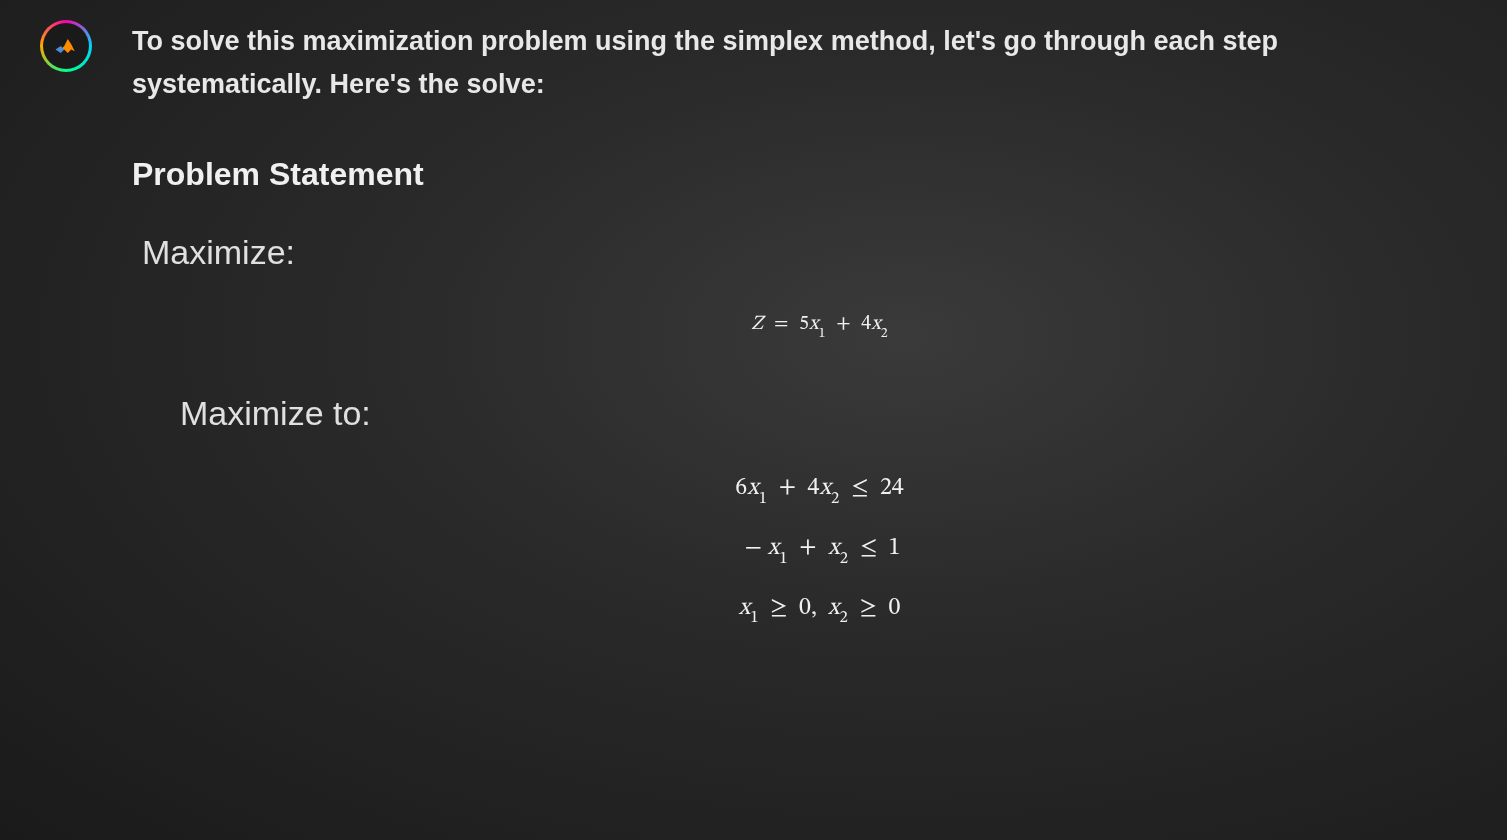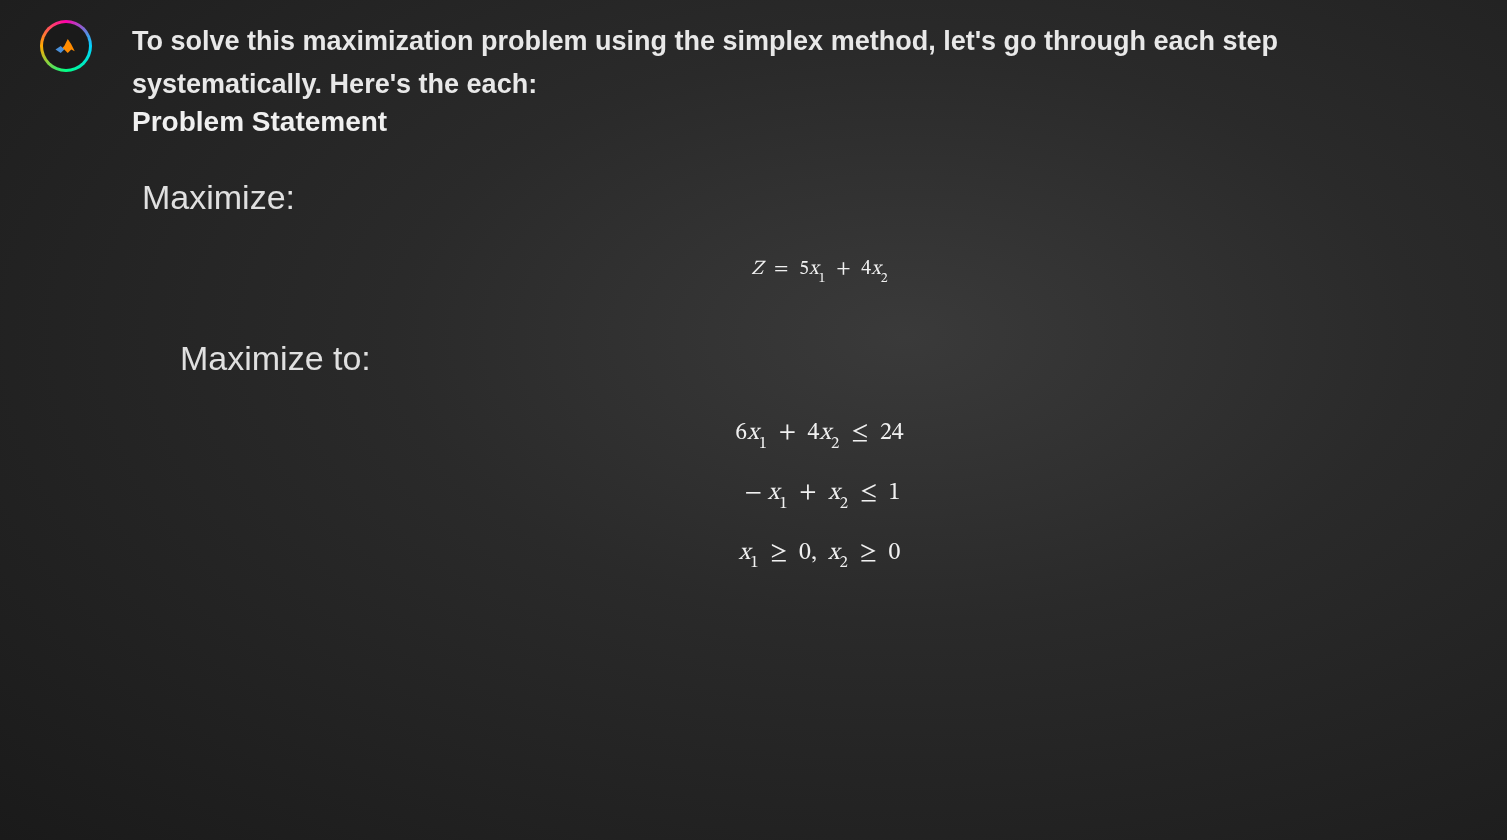--- a/index.html
+++ b/index.html
@@ -47,23 +47,24 @@
     }
     .main-content {
       flex: 1;
       padding-top: 0;
     }
     .intro-text {
       font-size: 27px;
       font-weight: 600;
       line-height: 1.6;
       color: #e8e8e8;
+      margin-bottom: 50px;
     }
     .section-heading {
-      font-size: 28px;
+      font-size: 32px;
       font-weight: 700;
       color: #f0f0f0;
       margin-bottom: 40px;
     }
     .label-text {
       font-size: 34px;
       font-weight: 500;
       color: #e0e0e0;
       margin-bottom: 30px;
       margin-left: 10px;
@@ -117,21 +118,21 @@
       <svg class="avatar-icon" viewBox="0 0 32 32">
         <path d="M 8 22 L 14 16 L 18 8 L 22 14 L 26 22 L 22 20 L 18 24 L 14 20 Z" fill="#ff8c00"></path>
         <path d="M 4 20 L 10 16 L 14 20 L 10 24 Z" fill="#4a90d9"></path>
       </svg>
     </div>
   </div>
 
   <div class="main-content">
     <div class="intro-text">
       <span>To solve this maximization problem using the simplex method, let's go through each step</span><br>
-      <span>systematically. Here's the each:</span>
+      <span>systematically. Here's the solve:</span>
     </div>
 
     <div class="section-heading">Problem Statement</div>
 
     <div class="label-text">Maximize:</div>
 
     <div class="equation-block">
       <span>Z</span>
       <span class="op">=</span>
       <span class="upright">5</span><span>x</span><span class="sub">1</span>

